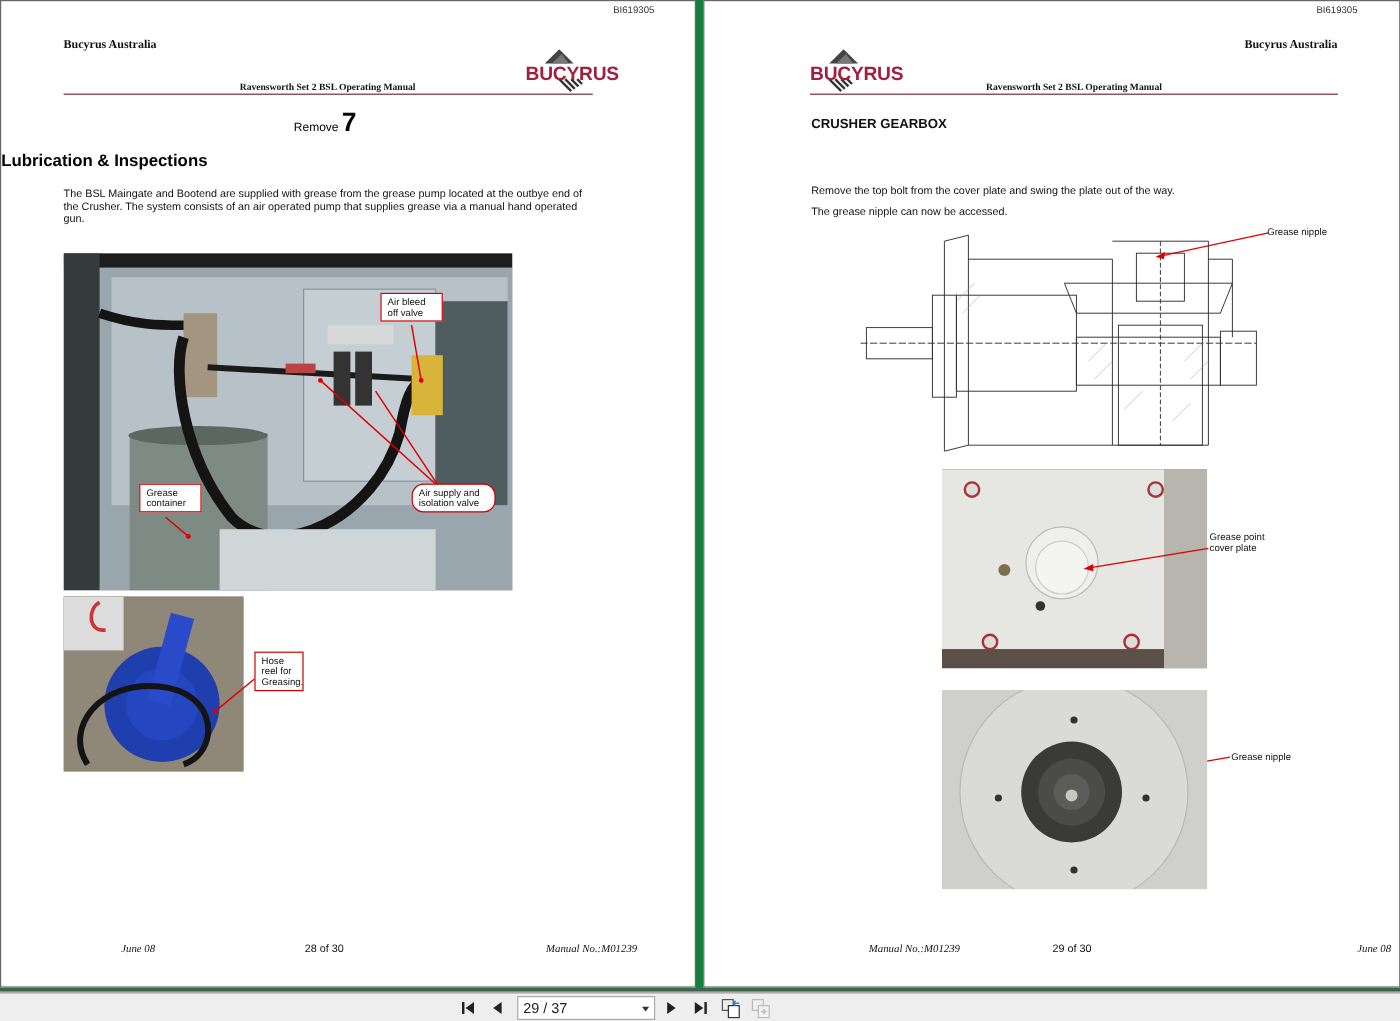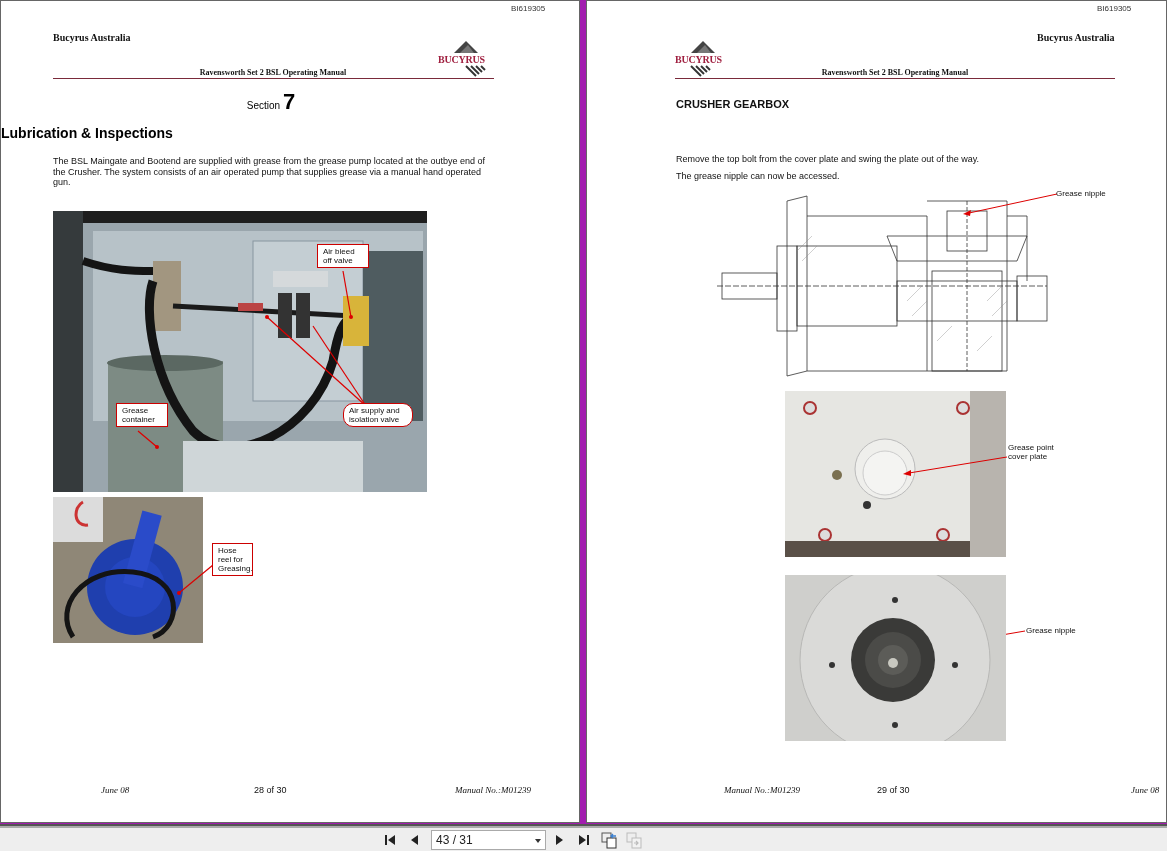--- a/index.html
+++ b/index.html
@@ -1,26 +1,26 @@
 <!DOCTYPE html>
 <html><head>
 <meta charset="utf-8">
 <style>
   * { box-sizing: border-box; margin: 0; padding: 0; }
   html, body { width: 1167px; height: 851px; overflow: hidden; background: #ababab; font-family: "Liberation Sans", sans-serif; }
-  #viewer { position: absolute; left: 0; top: 0; width: 1167px; height: 826px; background: #a21caf; border-bottom: 2px solid #555; }
+  #viewer { position: absolute; left: 0; top: 0; width: 1167px; height: 826px; background: #15803d; border-bottom: 2px solid #555; }
   .page { position: absolute; top: 0; background: #fff; border: 1px solid #666; overflow: hidden; }
   #page-left { left: 0; width: 580px; height: 823px; }
   #page-right { left: 586px; width: 581px; height: 823px; }
   .docid { position: absolute; top: 3px; font-size: 8px; color: #333; }
   .company { position: absolute; top: 31px; font-family: "Liberation Serif", serif; font-weight: bold; font-size: 10px; color: #111; }
   .subtitle { position: absolute; top: 67px; font-family: "Liberation Serif", serif; font-weight: bold; font-size: 8px; color: #111; }
   .rule { position: absolute; top: 77px; height: 1px; background: #7a2a3a; }
   .logo { position: absolute; top: 40px; width: 58px; height: 36px; }
-  .logo .txt { position: absolute; top: 13px; left: 0; font-weight: bold; font-size: 10px; color: #a02040; letter-spacing: -0.2px; font-family: Liberation Serif, serif; }
+  .logo .txt { position: absolute; top: 13px; left: 0; font-weight: bold; font-size: 16px; color: #a02040; letter-spacing: -0.2px; }
   .footer { position: absolute; top: 784px; font-size: 9px; color: #111; }
   .italic { font-family: "Liberation Serif", serif; font-style: italic; margin-left: 48px; }
   .section-label { position: absolute; top: 88px; left: 0; width: 540px; text-align: center; font-size: 10px; }
   .section-label .num { font-size: 22px; font-weight: bold; }
   .heading { position: absolute; top: 124px; left: 0; width: 540px; text-align: left; font-size: 14px; font-weight: bold; }
   .body { position: absolute; font-size: 9px; line-height: 10.5px; color: #111; }
   .photo { position: absolute; overflow: hidden; }
   .callout { position: absolute; background: #fff; border: 1px solid #c00; font-size: 8px; line-height: 9px; padding: 2px 5px; color: #111; }
   .plain-label { position: absolute; font-size: 8px; line-height: 9px; color: #111; }
   svg.overlay { position: absolute; left: 0; top: 0; pointer-events: none; }
@@ -45,21 +45,21 @@
         <line x1="33" y1="25" x2="41" y2="33" stroke="#333" stroke-width="2"></line>
         <line x1="38" y1="25" x2="44" y2="31" stroke="#333" stroke-width="2"></line>
         <line x1="43" y1="25" x2="47" y2="29" stroke="#333" stroke-width="2"></line>
       </svg>
       <span class="txt">BUCYRUS</span>
     </div>
     <div class="subtitle" style="left:0; width:544px; text-align:center;">Ravensworth Set 2 BSL Operating Manual</div>
     <div class="rule" style="left:52px; width:441px;"></div>
 
     <div class="section-label">
-      <span>Section</span>
+      <span>Remove</span>
       <span class="num">7</span>
     </div>
     <div class="heading">Lubrication &amp; Inspections</div>
     <div class="body" style="left:52px; top:155px; width:444px;">The BSL Maingate and Bootend are supplied with grease from the grease pump located at the outbye end of the Crusher. The system consists of an air operated pump that supplies grease via a manual hand operated gun.</div>
 
     <div class="photo" style="left:52px; top:210px; width:374px; height:281px; background:#8d9aa2;">
       <svg width="374" height="281" viewBox="0 0 374 281">
         <rect width="374" height="281" fill="#9aa6ad"></rect>
         <rect x="40" y="20" width="330" height="190" fill="#b7c2c8"></rect>
         <rect x="200" y="30" width="110" height="160" fill="#c4ced3" stroke="#8895a0"></rect>
@@ -220,21 +220,21 @@
       <rect x="2" y="2" width="2" height="10" fill="#222"></rect>
       <polygon points="12,2 5,7 12,12" fill="#222"></polygon>
     </svg>
   </div>
   <div class="tb-btn" style="left:407px;">
     <svg width="16" height="14" viewBox="0 0 16 14">
       <polygon points="11,2 4,7 11,12" fill="#222"></polygon>
     </svg>
   </div>
   <div id="page-select">
-    <span>43 / 31</span>
+    <span>29 / 37</span>
     <span class="caret"></span>
   </div>
   <div class="tb-btn" style="left:551px;">
     <svg width="16" height="14" viewBox="0 0 16 14">
       <polygon points="5,2 12,7 5,12" fill="#222"></polygon>
     </svg>
   </div>
   <div class="tb-btn" style="left:576px;">
     <svg width="16" height="14" viewBox="0 0 16 14">
       <polygon points="3,2 10,7 3,12" fill="#222"></polygon>

